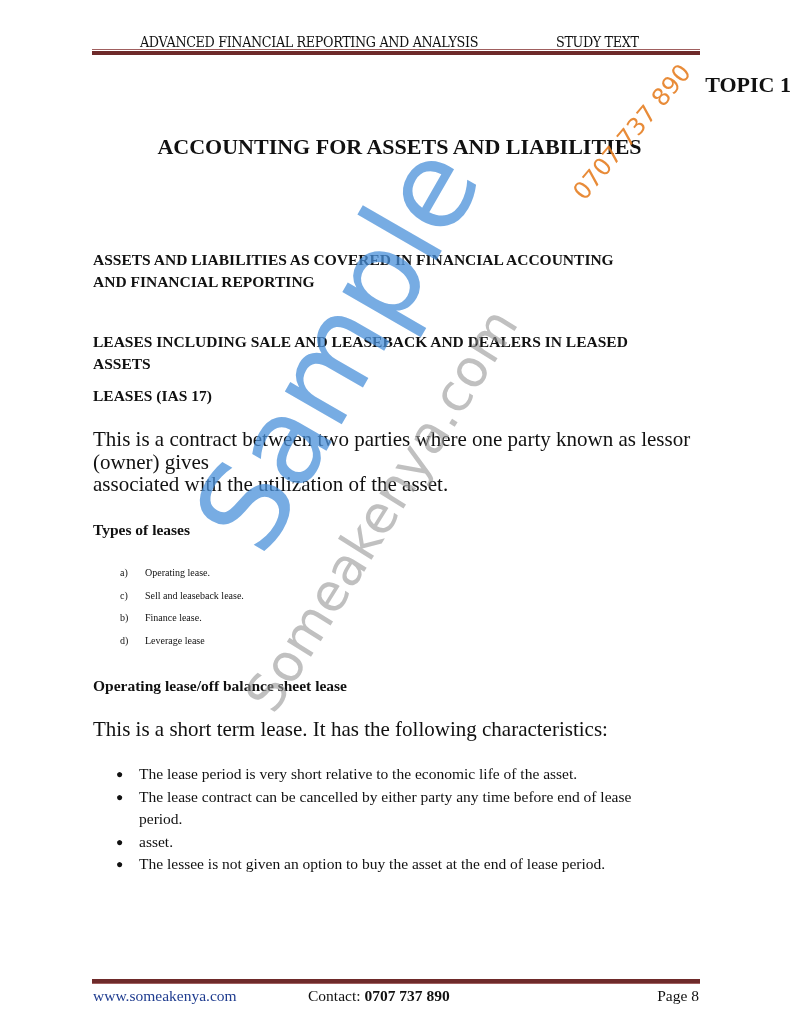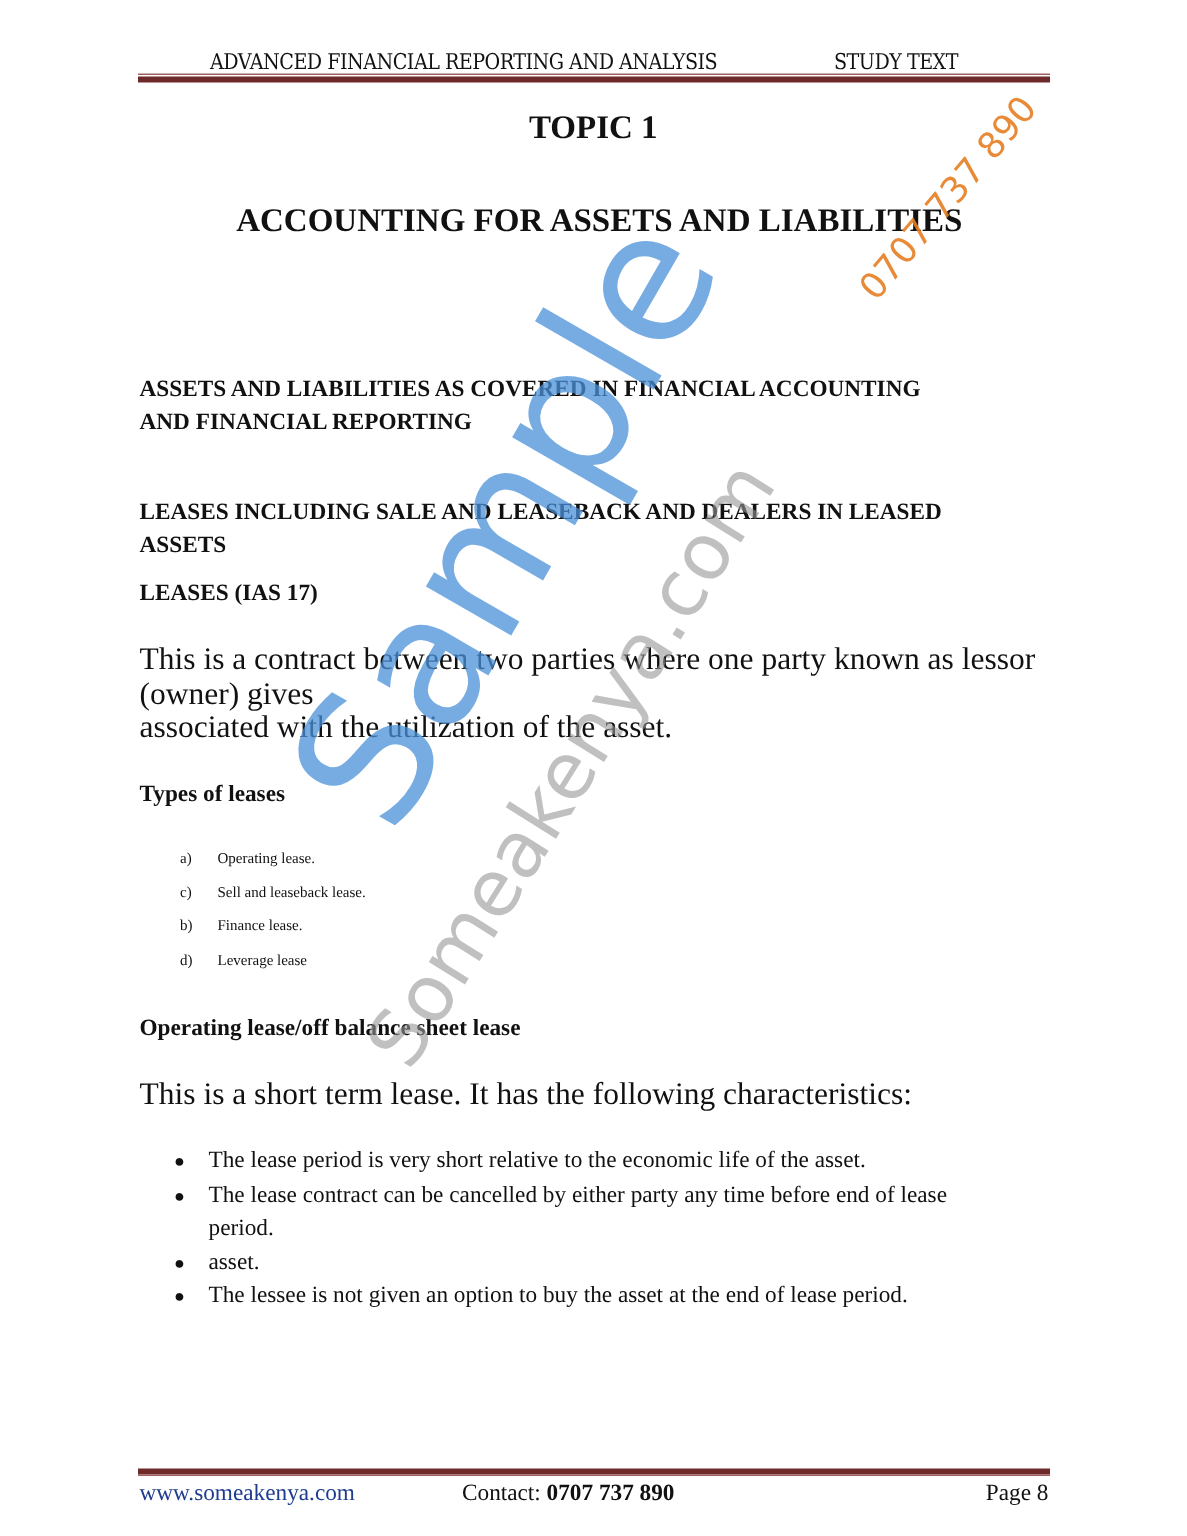--- a/index.html
+++ b/index.html
@@ -6,21 +6,21 @@
   body { width: 791px; height: 1024px; position: relative; overflow: hidden;
          font-family: "Liberation Serif", "DejaVu Serif", serif; color: #111; }
   .header { position: absolute; top: 32px; left: 92px; width: 608px; height: 24px; }
   .header-title { position: absolute; left: 48px; top: 2px; font-family: "DejaVu Serif", serif;
         font-size: 14.5px; letter-spacing: -0.4px; transform: scaleX(0.88); transform-origin: left; }
   .header-sub { position: absolute; left: 464px; top: 2px; font-family: "DejaVu Serif", serif;
         font-size: 14.5px; letter-spacing: -0.4px; transform: scaleX(0.88); transform-origin: left; }
   .rule { position: absolute; left: 92px; width: 608px; }
   .rule .thin { height: 1px; background: #a06060; }
   .rule .thick { height: 4px; background: #6e2a2a; margin-top: 1px; }
-  .topic { position: absolute; top: 72px; left: 0; width: 791px; text-align: center;
+  .topic { position: absolute; top: 72px; left: 0; width: 791px; text-align: right;
            font-weight: bold; font-size: 22px; }
   .chapter { position: absolute; top: 134px; left: 0; width: 791px; text-align: center;
            font-weight: bold; font-size: 22px; padding-left: 4px; }
   .h { position: absolute; left: 93px; width: 600px; font-weight: bold; font-size: 15.5px; line-height: 22px; }
   .p { position: absolute; left: 93px; width: 610px; font-size: 21px; line-height: 22.5px; }
   .list { position: absolute; left: 120px; font-size: 10px; line-height: 22.5px; margin: 0; padding: 0; list-style: none; }
   .list li .m { display: inline-block; width: 25px; }
   .bullets { position: absolute; left: 114px; width: 580px; font-size: 15.5px; line-height: 22.5px; margin: 0; padding: 0; list-style: none; }
   .bullets li { position: relative; padding-left: 25px; }
   .bullets li .dot { position: absolute; left: 2px; top: 0; font-size: 12px; }

